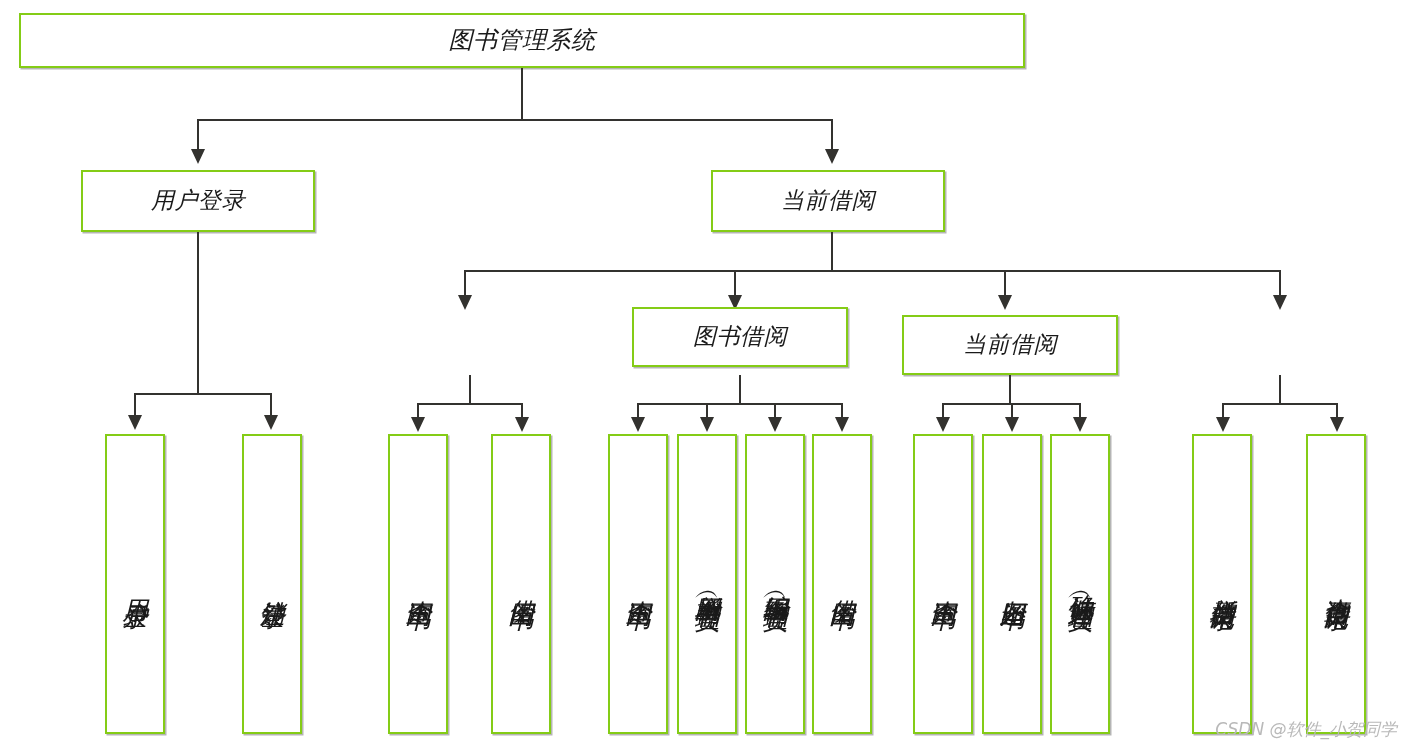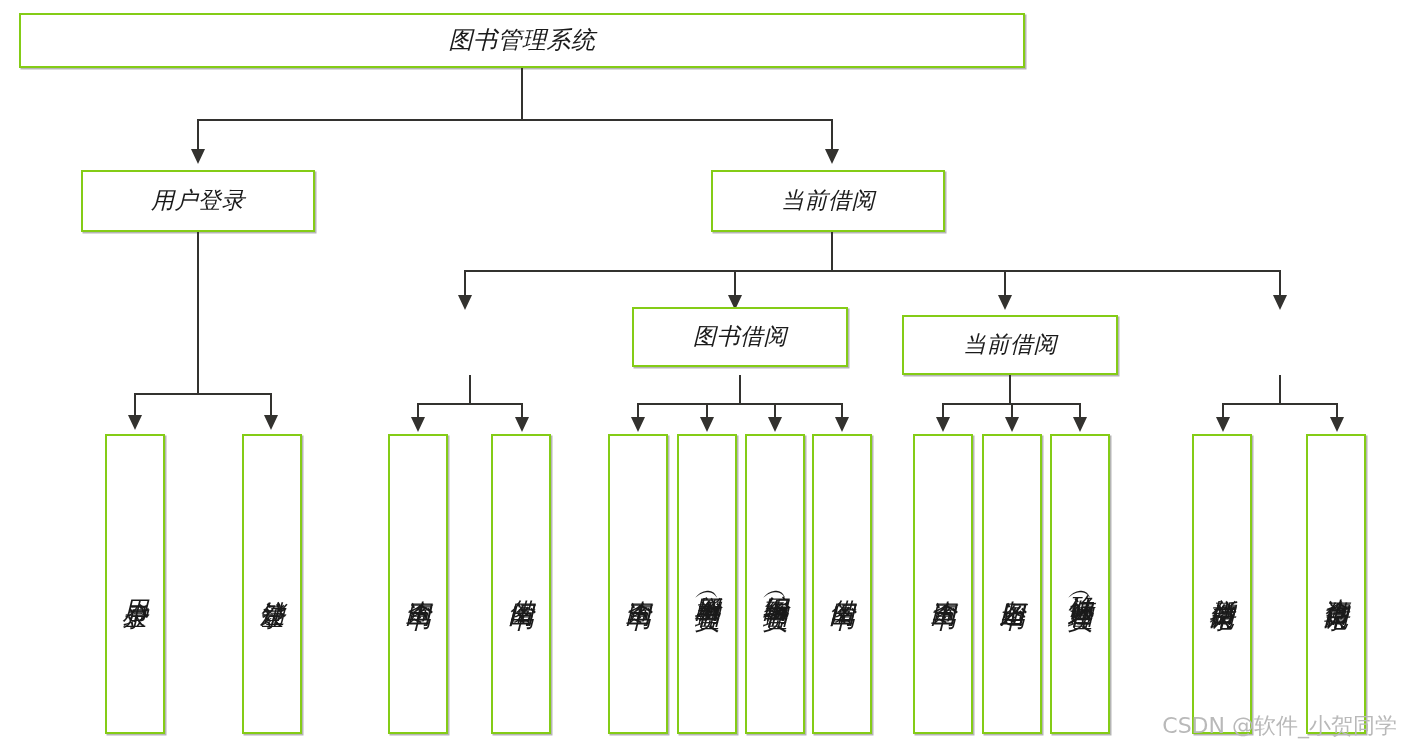--- a/index.html
+++ b/index.html
@@ -66,24 +66,25 @@
     width: 0;
     height: 0;
     border-left: 7px solid transparent;
     border-right: 7px solid transparent;
     border-top: 15px solid #33322f;
   }
   #watermark {
     position: absolute;
     right: 8px;
     bottom: 6px;
-    font-size: 22px;
+    font-size: 17px;
     color: #b9b9b9;
     white-space: nowrap;
     font-family: "DejaVu Sans", "Liberation Sans", sans-serif;
+    font-style: italic;
   }
 </style>
 </head>
 <body>
 
 <div id="canvas">
 
   <div class="node h root" style="left:19px; top:13px; width:1006px; height:55px;">
     <span class="label">图书管理系统</span>
   </div>

